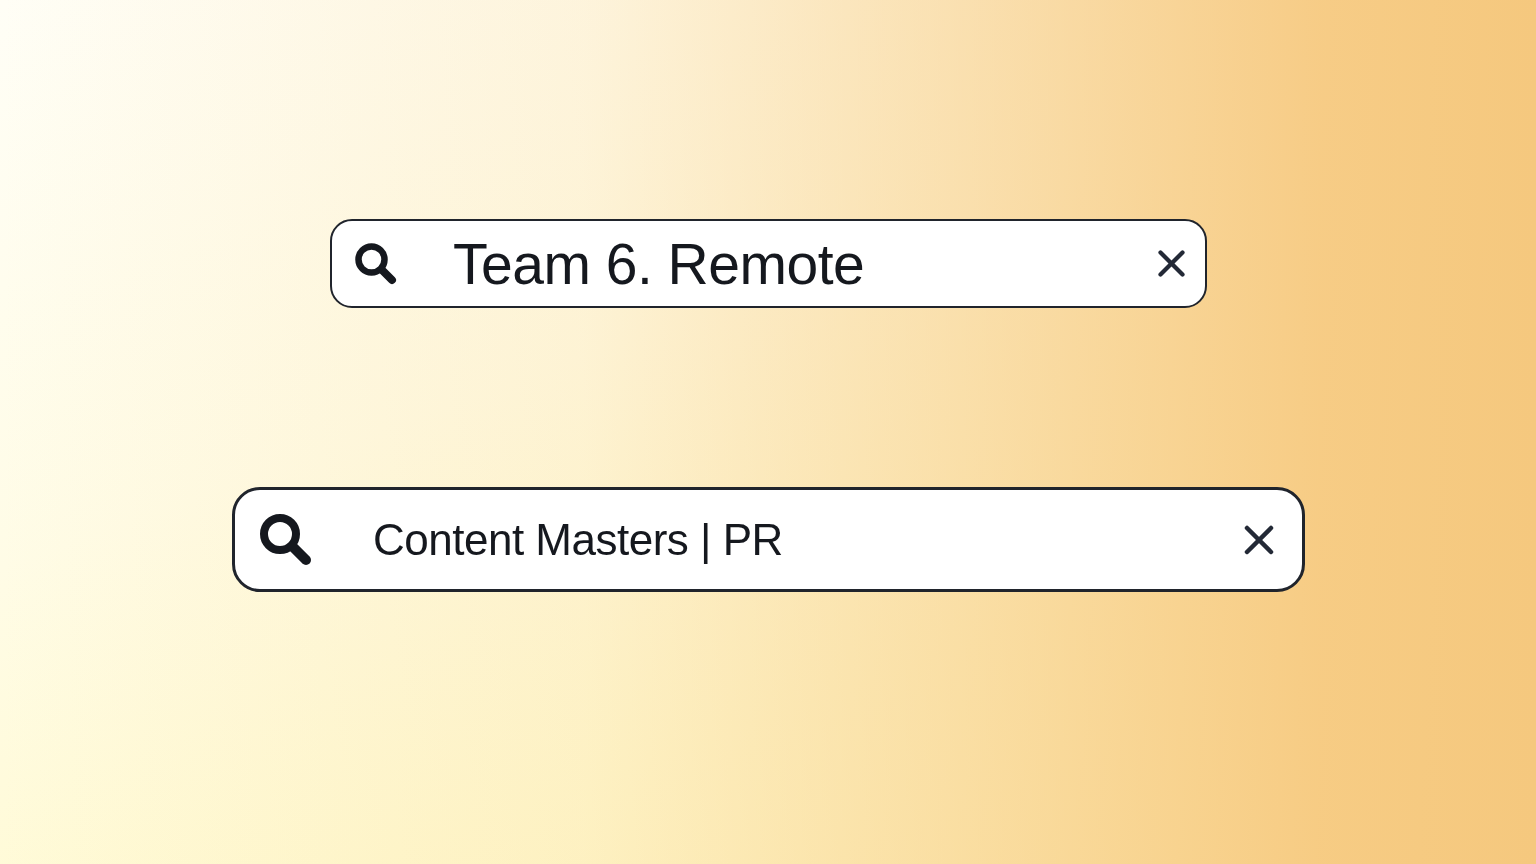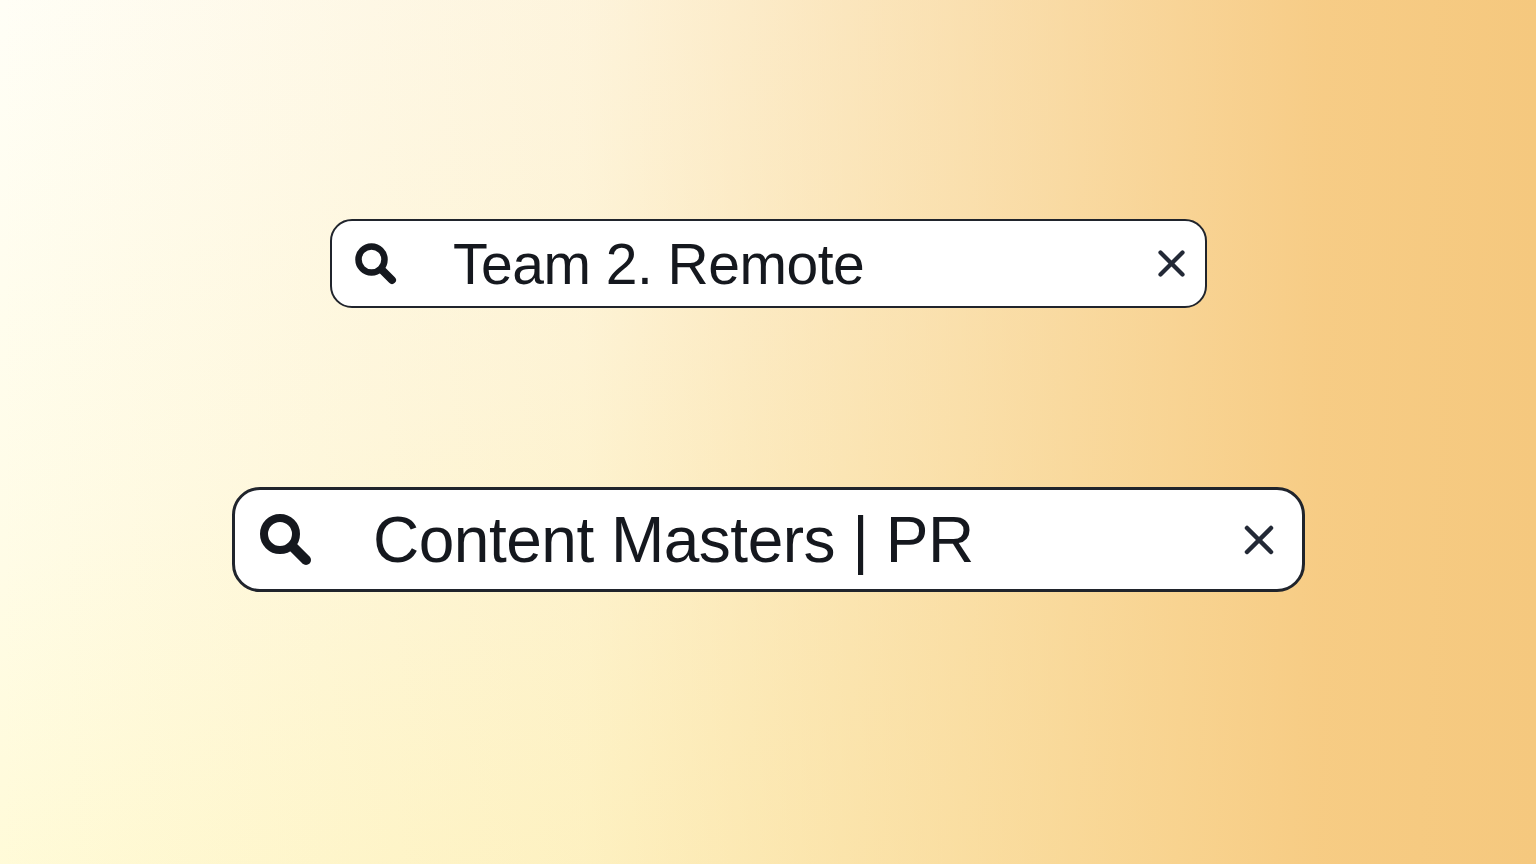--- a/index.html
+++ b/index.html
@@ -70,21 +70,21 @@
     white-space: nowrap;
     overflow: hidden;
   }
 
   .bar-1 .query-text {
     font-size: 57px;
     margin-left: 54px;
   }
 
   .bar-2 .query-text {
-    font-size: 64px;
+    font-size: 44px;
     margin-left: 58px;
   }
 
   .clear-btn {
     margin-left: auto;
     flex: 0 0 auto;
     display: flex;
     align-items: center;
     justify-content: center;
     background: none;
@@ -98,21 +98,21 @@
 </head>
 <body>
 
 <div class="search-bar bar-1">
   <span class="search-icon">
     <svg width="46" height="46" viewBox="0 0 46 46" fill="none">
       <circle cx="18.5" cy="18.5" r="13" stroke="#15181E" stroke-width="6.5"></circle>
       <line x1="28.5" y1="28.5" x2="39" y2="39" stroke="#15181E" stroke-width="8" stroke-linecap="round"></line>
     </svg>
   </span>
-  <span class="query-text">Team 2. Remote</span>
+  <span class="query-text">Team 6. Remote</span>
   <button class="clear-btn">
     <span>
       <svg width="31" height="31" viewBox="0 0 31 31" fill="none">
         <line x1="4.5" y1="4.5" x2="26.5" y2="26.5" stroke="#232936" stroke-width="4.2" stroke-linecap="round"></line>
         <line x1="26.5" y1="4.5" x2="4.5" y2="26.5" stroke="#232936" stroke-width="4.2" stroke-linecap="round"></line>
       </svg>
     </span>
   </button>
 </div>
 

